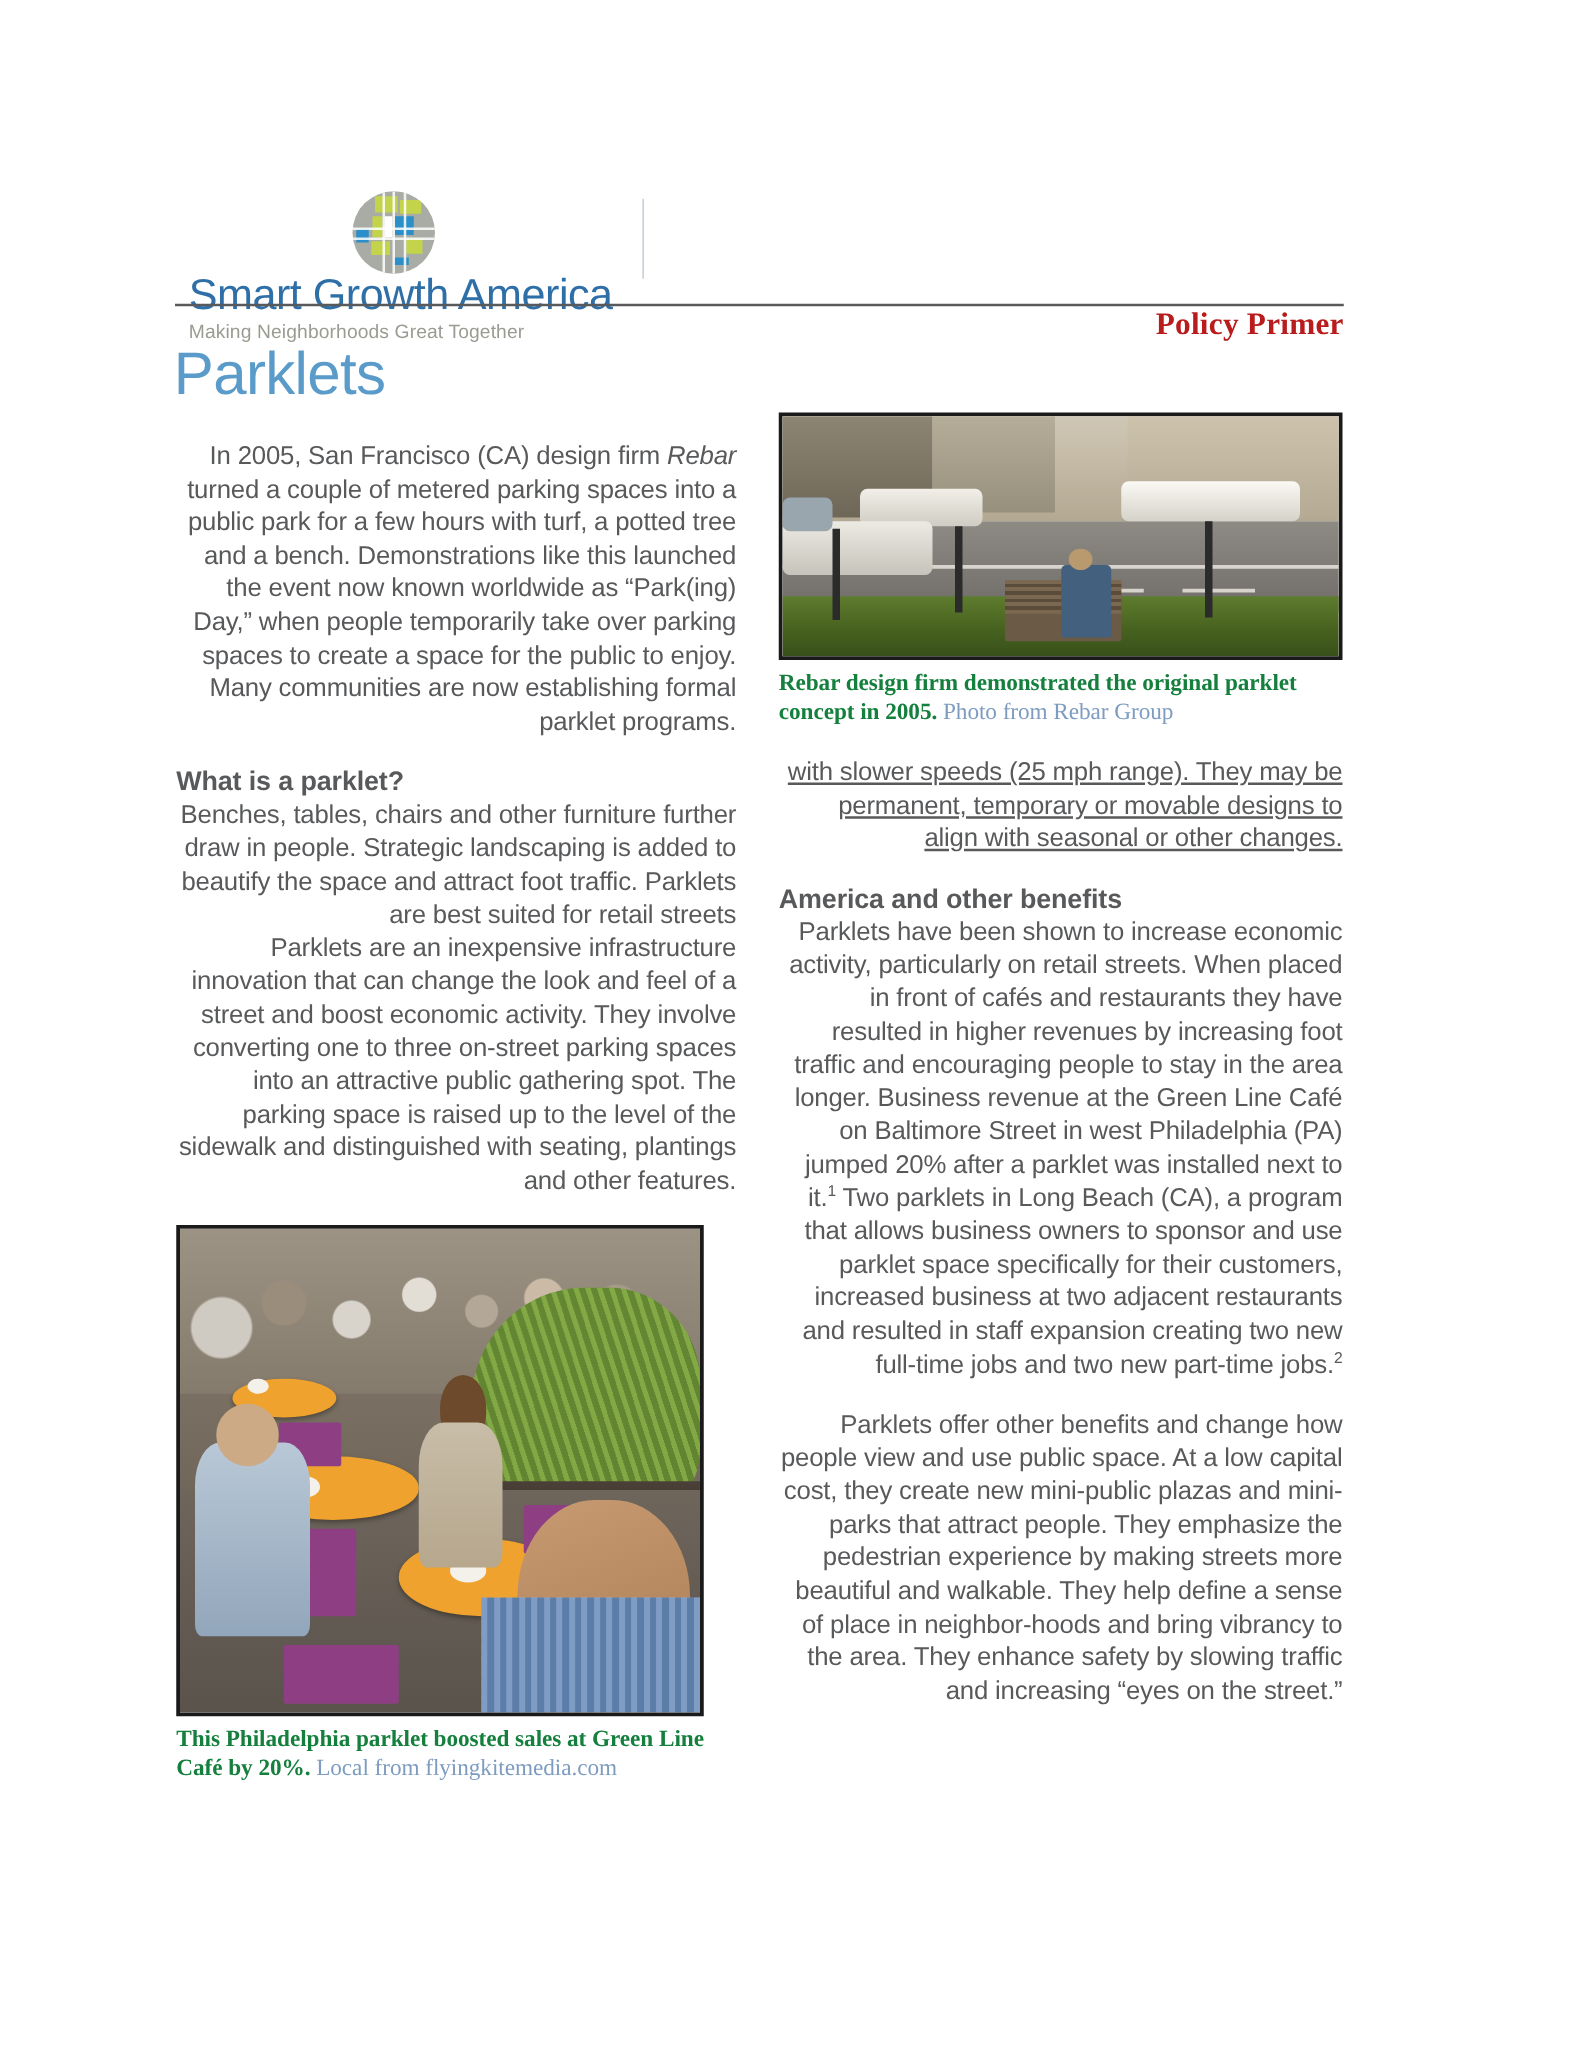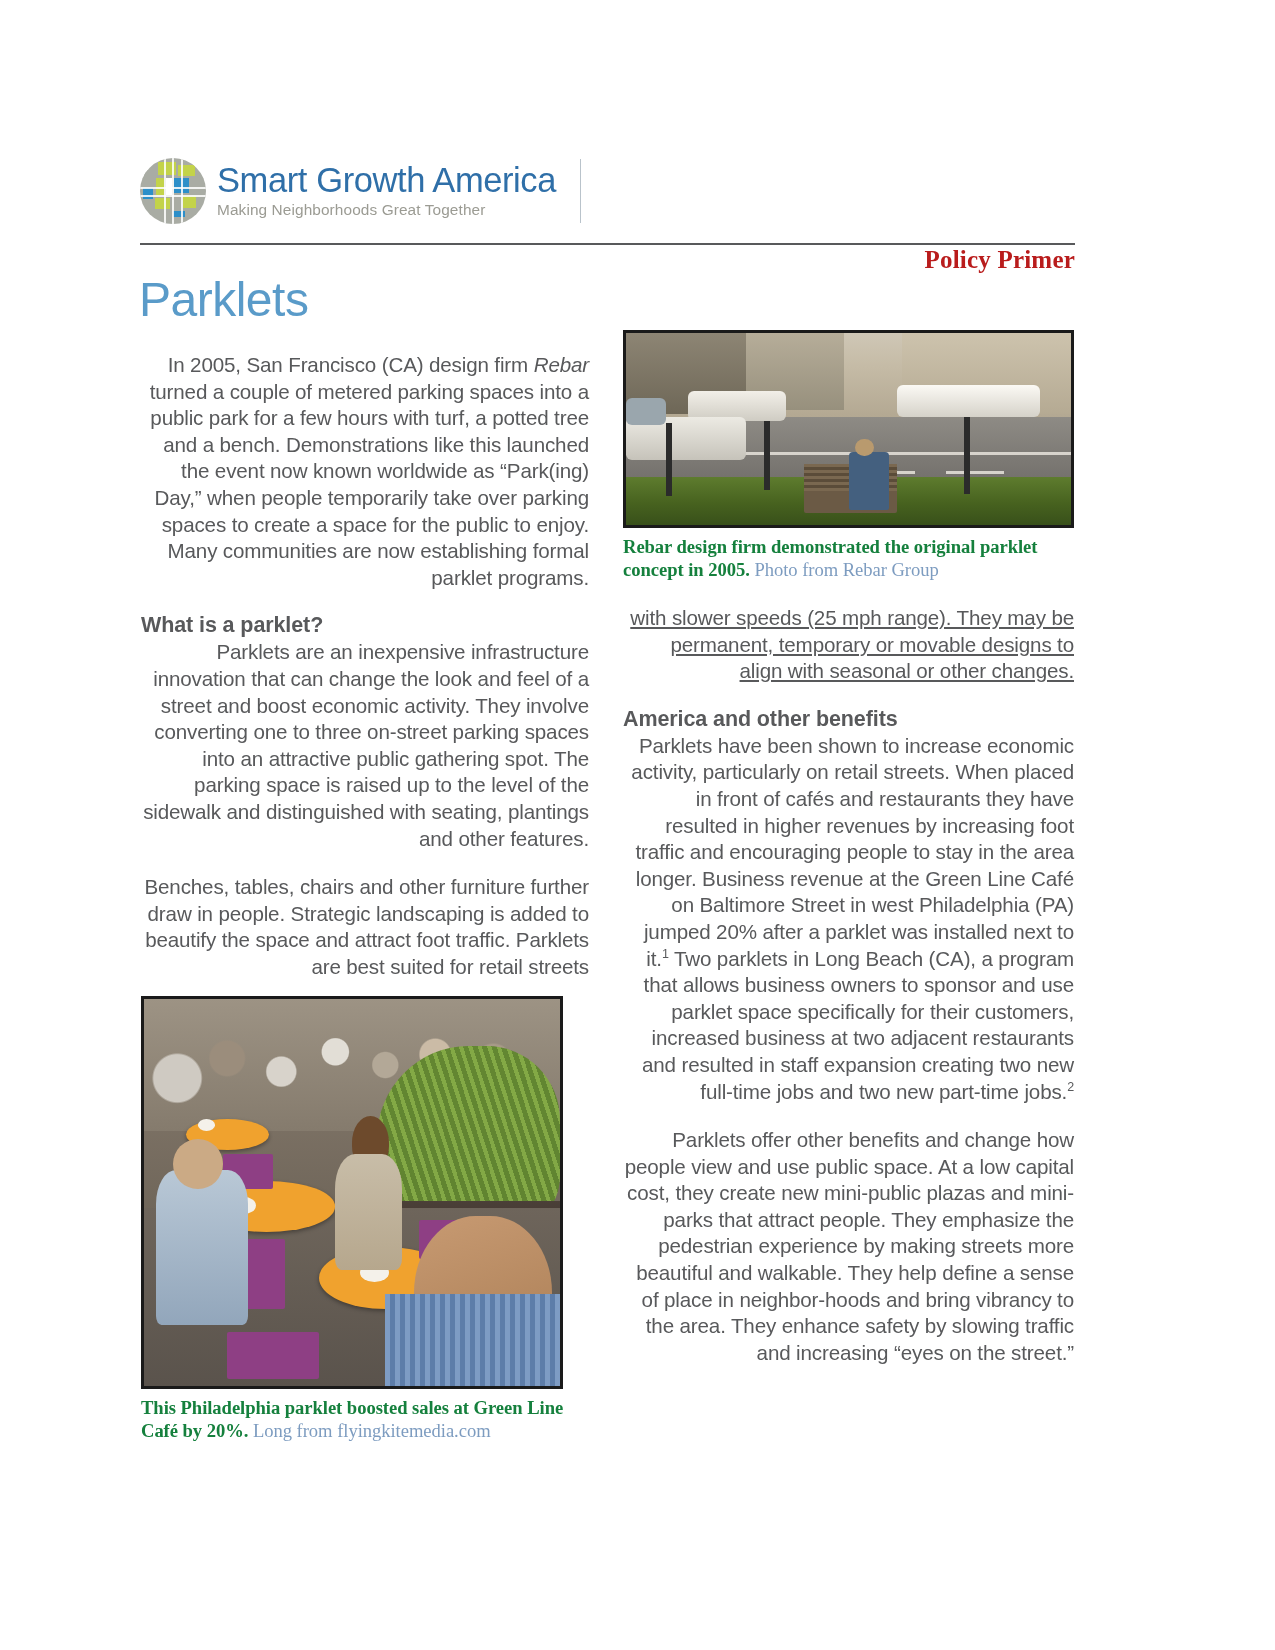--- a/index.html
+++ b/index.html
@@ -30,20 +30,21 @@
     top: 148px;
     width: 935px;
     height: 86px;
     display: flex;
     align-items: center;
   }
   .logo-block {
     display: flex;
     align-items: center;
     height: 76px;
+    flex-direction: column;
   }
   .logo-mark {
     width: 66px;
     height: 66px;
     border-radius: 50%;
     position: relative;
     overflow: hidden;
     background: #a9aca4;
     flex: 0 0 auto;
   }
@@ -359,23 +360,23 @@
   <div class="policy-primer">Policy Primer</div>
 
   <div class="doc-title">Parklets</div>
 
   <div class="col-left">
 
     <p class="body"><span>In 2005, San Francisco (CA) design firm </span><em class="it">Rebar</em><span> turned a couple of metered parking spaces into a public park for a few hours with turf, a potted tree and a bench. Demonstrations like this launched the event now known worldwide as “Park(ing) Day,” when people temporarily take over parking spaces to create a space for the public to enjoy. Many communities are now establishing formal parklet programs.</span></p>
 
     <h2 class="section">What is a parklet?</h2>
 
+    <p class="body tight">Benches, tables, chairs and other furniture further draw in people. Strategic landscaping is added to beautify the space and attract foot traffic. Parklets are best suited for retail streets</p>
+
     <p class="body">Parklets are an inexpensive infrastructure innovation that can change the look and feel of a street and boost economic activity. They involve converting one to three on-street parking spaces into an attractive public gathering spot. The parking space is raised up to the level of the sidewalk and distinguished with seating, plantings and other features.</p>
-
-    <p class="body tight">Benches, tables, chairs and other furniture further draw in people. Strategic landscaping is added to beautify the space and attract foot traffic. Parklets are best suited for retail streets</p>
 
     <div class="photo photo-bottom">
       <div class="p2-bg"></div>
       <div class="p2-crowd"></div>
       <div class="p2-plant"></div>
       <div class="p2-planter"></div>
       <div class="p2-sidewalk"></div>
 
       <div class="p2-table" style="left:10%;top:31%;width:20%;height:8%;"></div>
       <div class="p2-table" style="left:13%;top:47%;width:33%;height:13%;"></div>
@@ -391,21 +392,21 @@
       <div class="p2-chair" style="left:66%;top:57%;width:10%;height:10%;"></div>
 
       <div class="p2-man-left"></div>
       <div class="p2-man-left-head"></div>
       <div class="p2-woman-head"></div>
       <div class="p2-woman-top"></div>
       <div class="p2-man-face"></div>
       <div class="p2-man-shirt"></div>
     </div>
 
-    <div class="caption"><b>This Philadelphia parklet boosted sales at Green Line Café by 20%.</b><span>  Long from flyingkitemedia.com</span></div>
+    <div class="caption"><b>This Philadelphia parklet boosted sales at Green Line Café by 20%.</b><span>  Local from flyingkitemedia.com</span></div>
   </div>
 
   <div class="col-right">
 
     <div class="photo photo-top">
       <div class="p1-sky"></div>
       <div class="p1-bldgL"></div>
       <div class="p1-bldgM"></div>
       <div class="p1-bldgR"></div>
       <div class="p1-road"></div>

